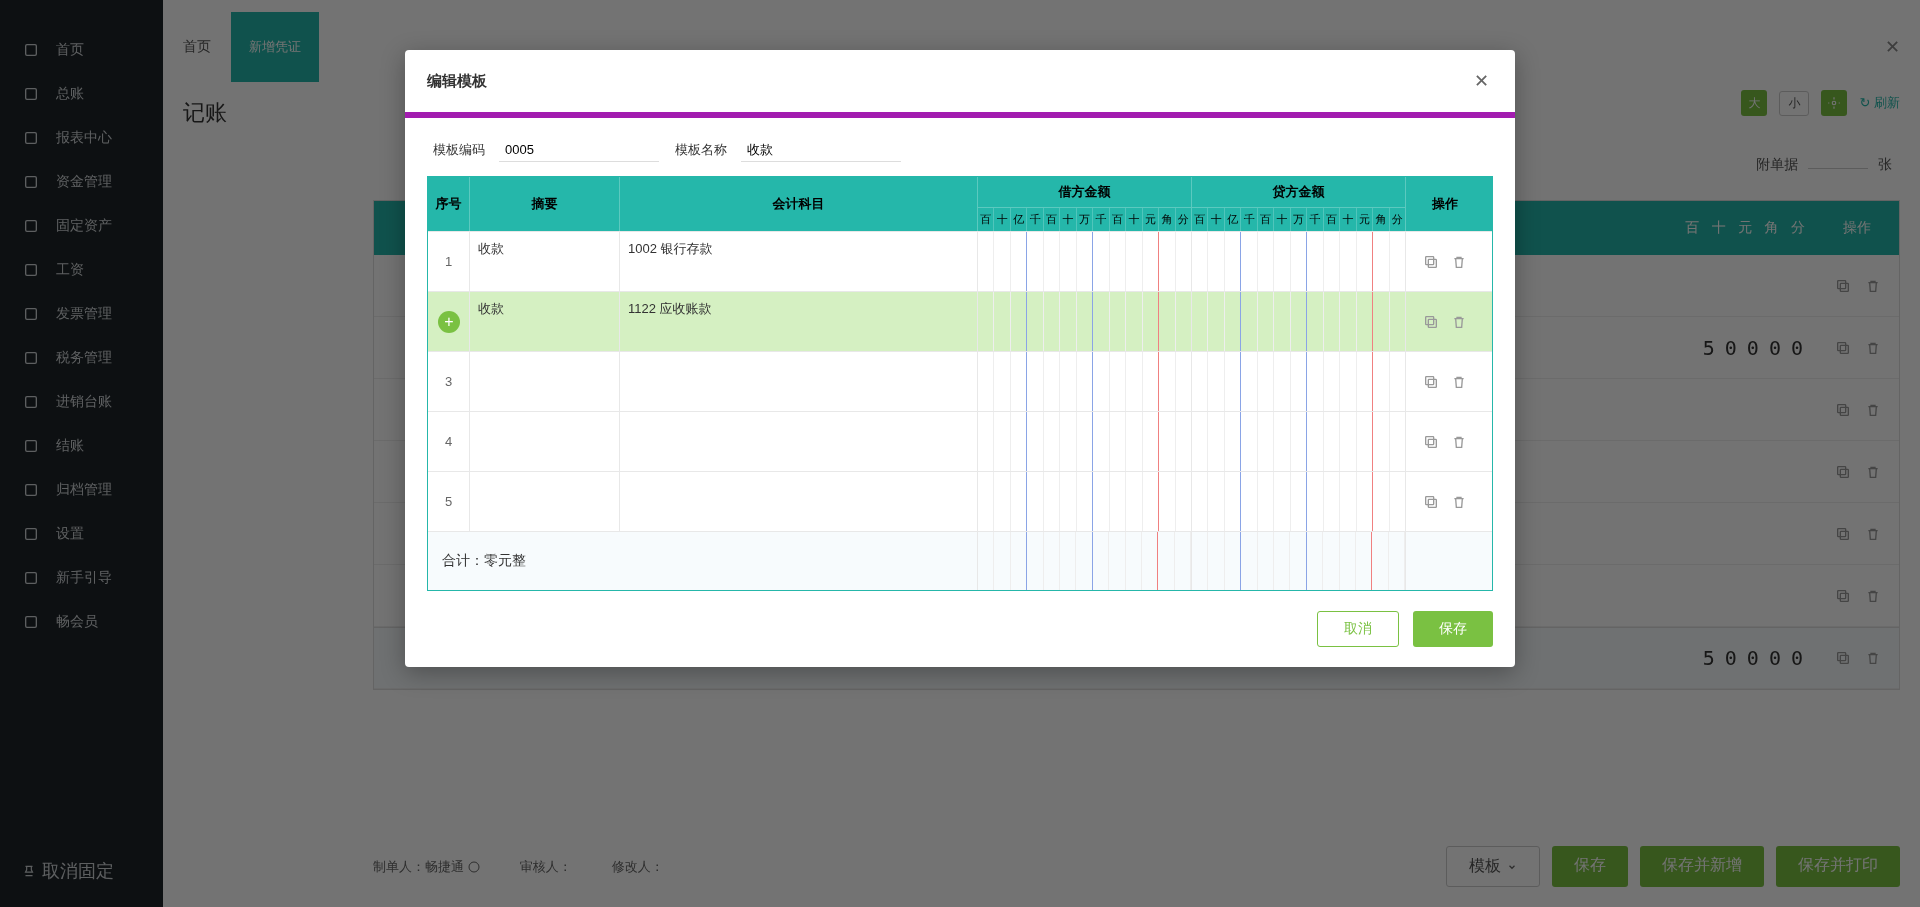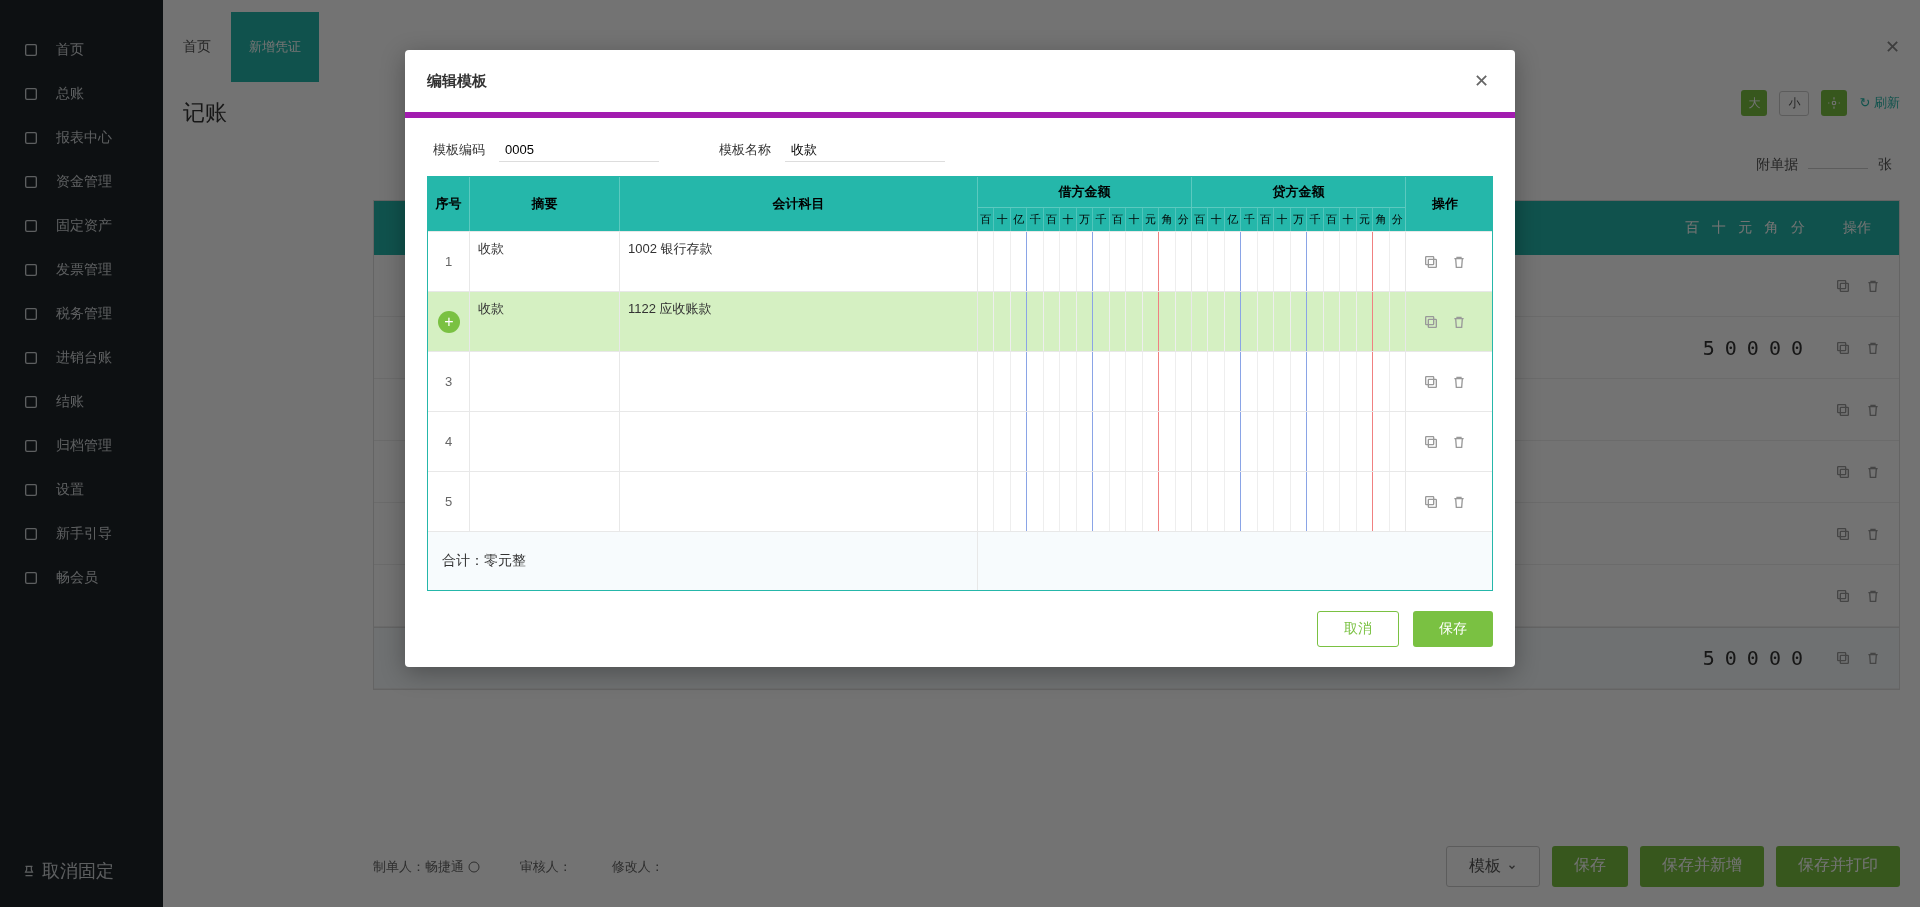--- a/index.html
+++ b/index.html
@@ -43,21 +43,21 @@
 
 
 .overlay { position: absolute; inset: 0; background: rgba(0,0,0,0.55); }
 
 
 .modal { position: absolute; top: 50px; left: 50%; transform: translateX(-50%); width: 1110px; background: #fff; border-radius: 4px; box-shadow: 0 6px 24px rgba(0,0,0,0.3); }
 .modal-head { display: flex; align-items: center; justify-content: space-between; padding: 16px 22px; border-bottom: 6px solid #a21caf; gap: 20px; }
 .modal-title { font-size: 15px; font-weight: 600; color: #333; }
 .modal-close { font-size: 18px; color: #666; cursor: pointer; padding: 4px; }
 
-.modal-form { display: flex; gap: 60px; padding: 20px 22px 14px 28px; align-items: center; }
+.modal-form { display: flex; gap: 16px; padding: 20px 22px 14px 28px; align-items: center; }
 .form-item { display: flex; align-items: center; gap: 14px; font-size: 13px; color: #333; }
 .form-input { border: none; border-bottom: 1px solid #ddd; padding: 4px 6px; width: 160px; font-size: 13px; outline: none; }
 
 
 .mtbl { margin: 0 22px; border: 1px solid #25b7aa; }
 .mtbl-head { display: flex; background: #25b7aa; color: #000000; }
 .mth-seq { width: 42px; display: flex; align-items: center; justify-content: center; border-right: 1px solid rgba(255,255,255,0.25); }
 .mth-summary { width: 150px; display: flex; align-items: center; justify-content: center; border-right: 1px solid rgba(255,255,255,0.25); }
 .mth-subject { width: 358px; display: flex; align-items: center; justify-content: center; border-right: 1px solid rgba(255,255,255,0.25); }
 .mth-amt { width: 214px; border-right: 1px solid rgba(255,255,255,0.25); }
@@ -75,21 +75,21 @@
 .mc-summary { width: 150px; padding: 8px; border-right: 1px solid #e8e8e8; font-size: 13px; color: #333; }
 .mc-subject { width: 358px; padding: 8px; border-right: 1px solid #e8e8e8; font-size: 13px; color: #333; font-weight: 500; }
 .mc-amt { width: 214px; border-right: 1px solid #e8e8e8; display: flex; }
 .mc-amt .cell { flex: 1; border-right: 1px solid #eee; }
 .mc-amt .cell:last-child { border-right: none; }
 .mc-amt .cell.red { border-right: 1px solid #f08080; }
 .mc-amt .cell.blue { border-right: 1px solid #8aa4e6; }
 .mc-op { width: 78px; display: flex; align-items: center; justify-content: center; gap: 12px; color: #888; }
 .mc-op svg { cursor: pointer; }
 
-.mtbl-total { display: flex; border-top: 1px solid #e8e8e8; background: #f7fbfd; flex-direction: column; }
+.mtbl-total { display: flex; border-top: 1px solid #e8e8e8; background: #f7fbfd; }
 .mt-label { width: 550px; padding: 20px 14px; font-size: 14px; color: #333; border-right: 1px solid #e8e8e8; }
 .mt-amt { width: 214px; border-right: 1px solid #e8e8e8; display: flex; }
 .mt-amt .cell { flex: 1; border-right: 1px solid #eee; }
 .mt-amt .cell.red { border-right: 1px solid #f08080; }
 .mt-amt .cell.blue { border-right: 1px solid #8aa4e6; }
 .mt-op { width: 78px; }
 
 .modal-foot { display: flex; justify-content: flex-end; gap: 14px; padding: 20px 22px; }
 .btn-cancel { border: 1px solid #7ac142; background: #fff; color: #7ac142; padding: 8px 26px; border-radius: 3px; cursor: pointer; font-size: 14px; }
 .btn-save { background: #7ac142; color: #fff; border: none; padding: 8px 26px; border-radius: 3px; cursor: pointer; font-size: 14px; }
@@ -133,20 +133,28 @@
         </span>
         <span>资金管理</span>
       </div>
       <div class="sidebar-item">
         <span class="icon">
           <svg width="16" height="16" viewBox="0 0 24 24" fill="none" stroke="#cfd3d6" stroke-width="2">
             <rect x="4" y="4" width="16" height="16" rx="2"></rect>
           </svg>
         </span>
         <span>固定资产</span>
+      </div>
+      <div class="sidebar-item">
+        <span class="icon">
+          <svg width="16" height="16" viewBox="0 0 24 24" fill="none" stroke="#cfd3d6" stroke-width="2">
+            <rect x="4" y="4" width="16" height="16" rx="2"></rect>
+          </svg>
+        </span>
+        <span>工资</span>
       </div>
       <div class="sidebar-item">
         <span class="icon">
           <svg width="16" height="16" viewBox="0 0 24 24" fill="none" stroke="#cfd3d6" stroke-width="2">
             <rect x="4" y="4" width="16" height="16" rx="2"></rect>
           </svg>
         </span>
         <span>发票管理</span>
       </div>
       <div class="sidebar-item">

